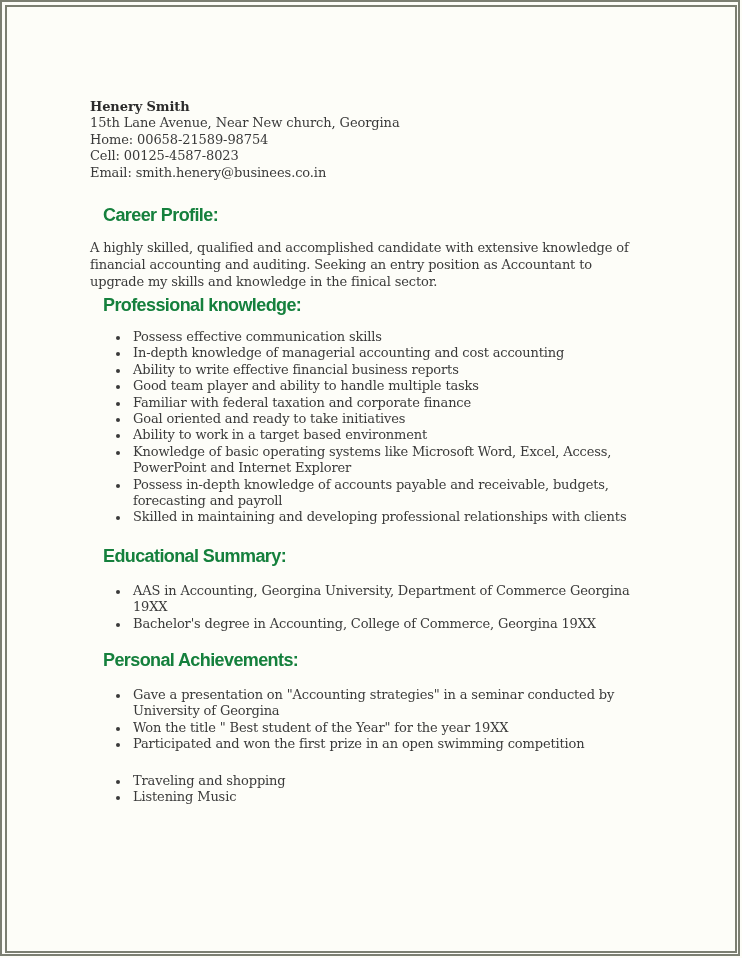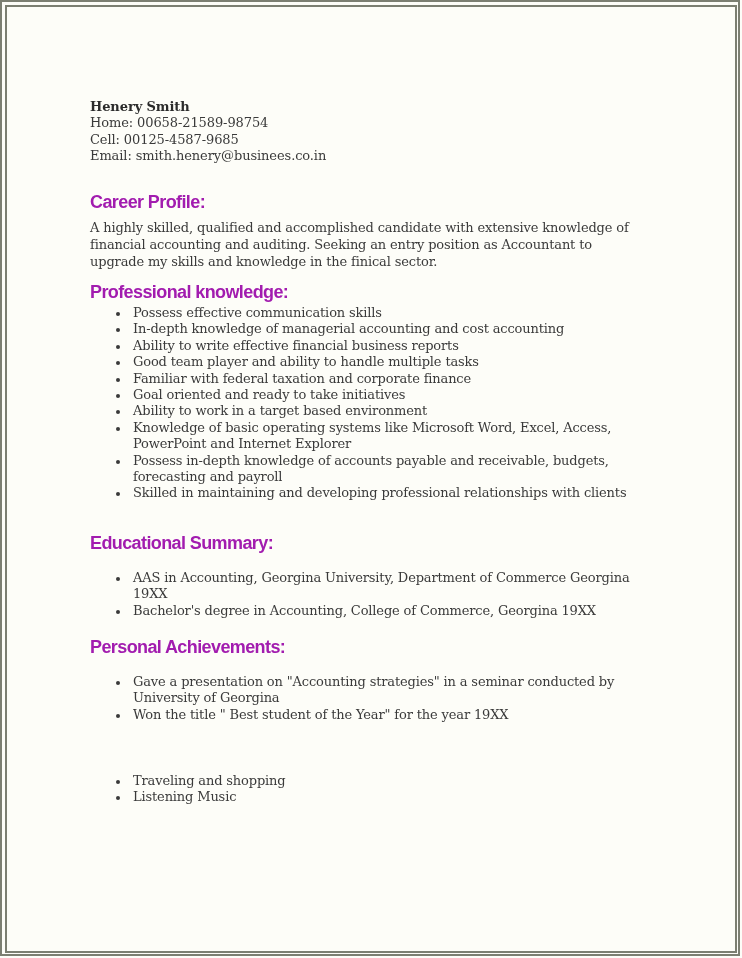--- a/index.html
+++ b/index.html
@@ -44,22 +44,22 @@
     }
     .contact .name {
       font-weight: bold;
       color: #2b2b2b;
     }
     h2 {
       font-family: "Liberation Sans", "DejaVu Sans", sans-serif;
       font-weight: bold;
       font-size: 18px;
       letter-spacing: -0.6px;
-      color: #a21caf;
-      margin: 0;
+      color: #15803d;
+      margin: 13px;
       line-height: 22px;
     }
     .para {
       font-size: 13px;
       line-height: 17px;
       margin: 6px 0 0 0;
       letter-spacing: -0.15px;
     }
     ul {
       list-style: none;
@@ -96,22 +96,23 @@
 </head>
 <body>
 
 <div class="frame-outer"></div>
 <div class="frame-inner"></div>
 
 <div class="page">
 
   <div class="contact">
     <div class="name">Henery Smith</div>
+    <div>15th Lane Avenue, Near New church, Georgina</div>
     <div>Home: 00658-21589-98754</div>
-    <div>Cell: 00125-4587-9685</div>
+    <div>Cell: 00125-4587-8023</div>
     <div>Email: smith.henery@businees.co.in</div>
   </div>
 
   <div class="sec-career">
     <h2>Career Profile:</h2>
     <p class="para" style="width:550px;">A highly skilled, qualified and accomplished candidate with extensive knowledge of financial accounting and auditing. Seeking an entry position as Accountant to upgrade my skills and knowledge in the finical sector.</p>
   </div>
 
   <div class="sec-strengths">
     <h2>Professional knowledge:</h2>
@@ -135,20 +136,21 @@
       <li>AAS in Accounting, Georgina University, Department of Commerce Georgina 19XX</li>
       <li>Bachelor's degree in Accounting, College of Commerce, Georgina 19XX</li>
     </ul>
   </div>
 
   <div class="sec-ach">
     <h2>Personal Achievements:</h2>
     <ul style="width:530px;">
       <li>Gave a presentation on "Accounting strategies" in a seminar conducted by University of Georgina</li>
       <li>Won the title " Best student of the Year" for the year 19XX</li>
+      <li>Participated and won the first prize in an open swimming competition</li>
     </ul>
   </div>
 
   <div class="sec-hob">
     <ul>
       <li>Traveling and shopping</li>
       <li>Listening Music</li>
     </ul>
   </div>
 

